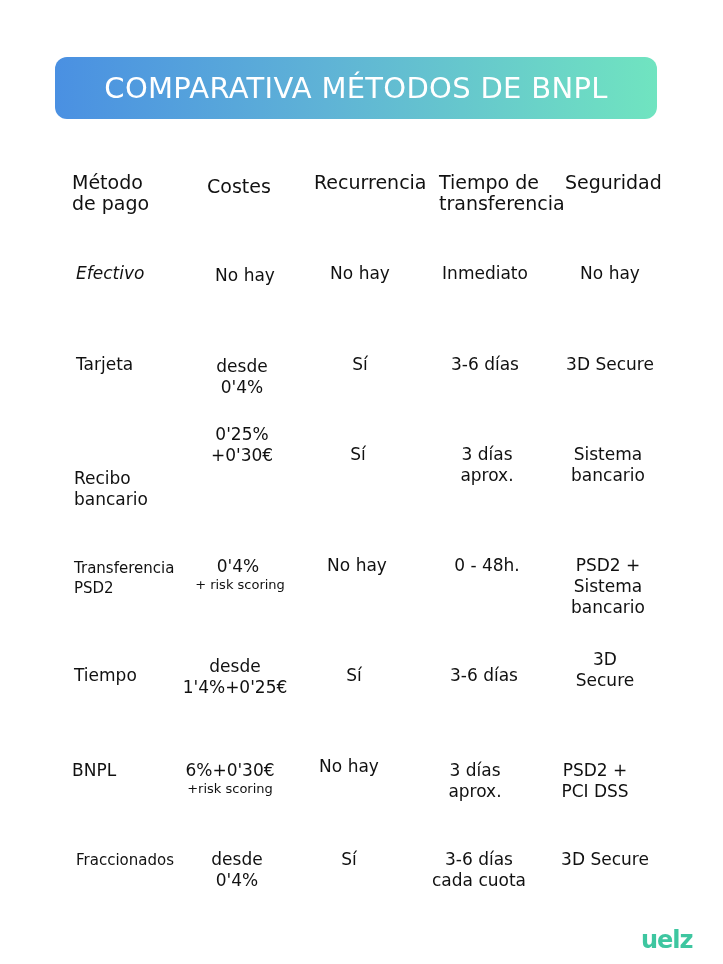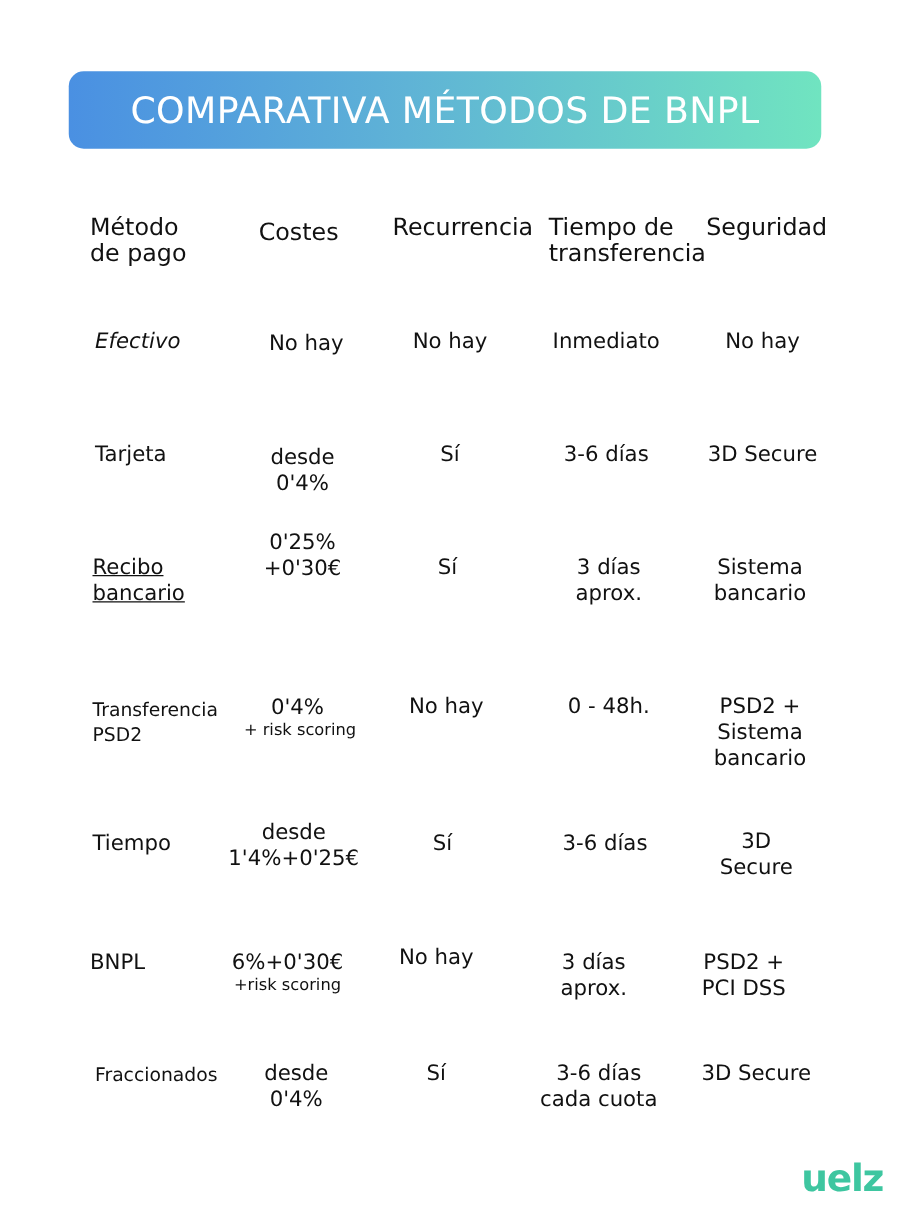--- a/index.html
+++ b/index.html
@@ -6,21 +6,21 @@
   body { width:723px; height:964px; background:#ffffff; position:relative; overflow:hidden;
          font-family:"DejaVu Sans", "Liberation Sans", sans-serif; color:#111; }
   .banner { position:absolute; left:55px; top:57px; width:602px; height:62px; border-radius:12px;
             background:linear-gradient(90deg, #4a90e2 0%, #5fb3d6 45%, #70e4c0 100%);
             display:flex; align-items:center; justify-content:center; }
   .banner-title { color:#fff; font-size:29px; letter-spacing:0.3px; font-family:"DejaVu Sans", sans-serif; }
   .cell { position:absolute; font-size:17px; line-height:21px; white-space:pre; }
   .hdr { font-weight:normal; font-size:19px; }
   .c { text-align:center; }
   .small { font-size:13px; line-height:15px; }
-  .logo { position:absolute; left:641px; top:926px; font-size:30px; font-weight:bold;
+  .logo { position:absolute; left:641px; top:926px; font-size:24px; font-weight:bold;
           color:#3ec6a0; letter-spacing:-1px; font-family:"DejaVu Sans", sans-serif; }
 </style>
 </head>
 <body>
 
 <div class="banner">
   <span class="banner-title">COMPARATIVA MÉTODOS DE BNPL</span>
 </div>
 
 <div class="cell hdr" style="left:72px;top:172px;">Método
@@ -37,21 +37,21 @@
 <div class="cell c" style="left:430px;width:110px;top:263px;">Inmediato</div>
 <div class="cell c" style="left:560px;width:100px;top:263px;">No hay</div>
 
 <div class="cell" style="left:76px;top:354px;">Tarjeta</div>
 <div class="cell c" style="left:192px;width:100px;top:356px;">desde
 0'4%</div>
 <div class="cell c" style="left:310px;width:100px;top:354px;">Sí</div>
 <div class="cell c" style="left:430px;width:110px;top:354px;">3-6 días</div>
 <div class="cell c" style="left:560px;width:100px;top:354px;">3D Secure</div>
 
-<div class="cell" style="left:74px;top:444px;text-decoration:underline;">Recibo
+<div class="cell" style="left:74px;top:468px;">Recibo
 bancario</div>
 <div class="cell c" style="left:192px;width:100px;top:424px;">0'25%
 +0'30€</div>
 <div class="cell c" style="left:308px;width:100px;top:444px;">Sí</div>
 <div class="cell c" style="left:432px;width:110px;top:444px;">3 días
 aprox.</div>
 <div class="cell c" style="left:558px;width:100px;top:444px;">Sistema
 bancario</div>
 
 <div class="cell" style="left:74px;top:558px;font-size:15px;line-height:20px;">Transferencia
@@ -62,21 +62,21 @@
 <div class="cell c" style="left:432px;width:110px;top:555px;">0 - 48h.</div>
 <div class="cell c" style="left:558px;width:100px;top:555px;">PSD2 +
 Sistema
 bancario</div>
 
 <div class="cell" style="left:74px;top:665px;">Tiempo</div>
 <div class="cell c" style="left:170px;width:130px;top:656px;">desde
 1'4%+0'25€</div>
 <div class="cell c" style="left:304px;width:100px;top:665px;">Sí</div>
 <div class="cell c" style="left:429px;width:110px;top:665px;">3-6 días</div>
-<div class="cell c" style="left:555px;width:100px;top:663px;">3D
+<div class="cell c" style="left:555px;width:100px;top:649px;">3D
 Secure</div>
 
 <div class="cell" style="left:72px;top:760px;">BNPL</div>
 <div class="cell c" style="left:175px;width:110px;top:760px;">6%+0'30€</div>
 <div class="cell c small" style="left:175px;width:110px;top:781px;">+risk scoring</div>
 <div class="cell c" style="left:299px;width:100px;top:756px;">No hay</div>
 <div class="cell c" style="left:420px;width:110px;top:760px;">3 días
 aprox.</div>
 <div class="cell c" style="left:545px;width:100px;top:760px;">PSD2 +
 PCI DSS</div>

